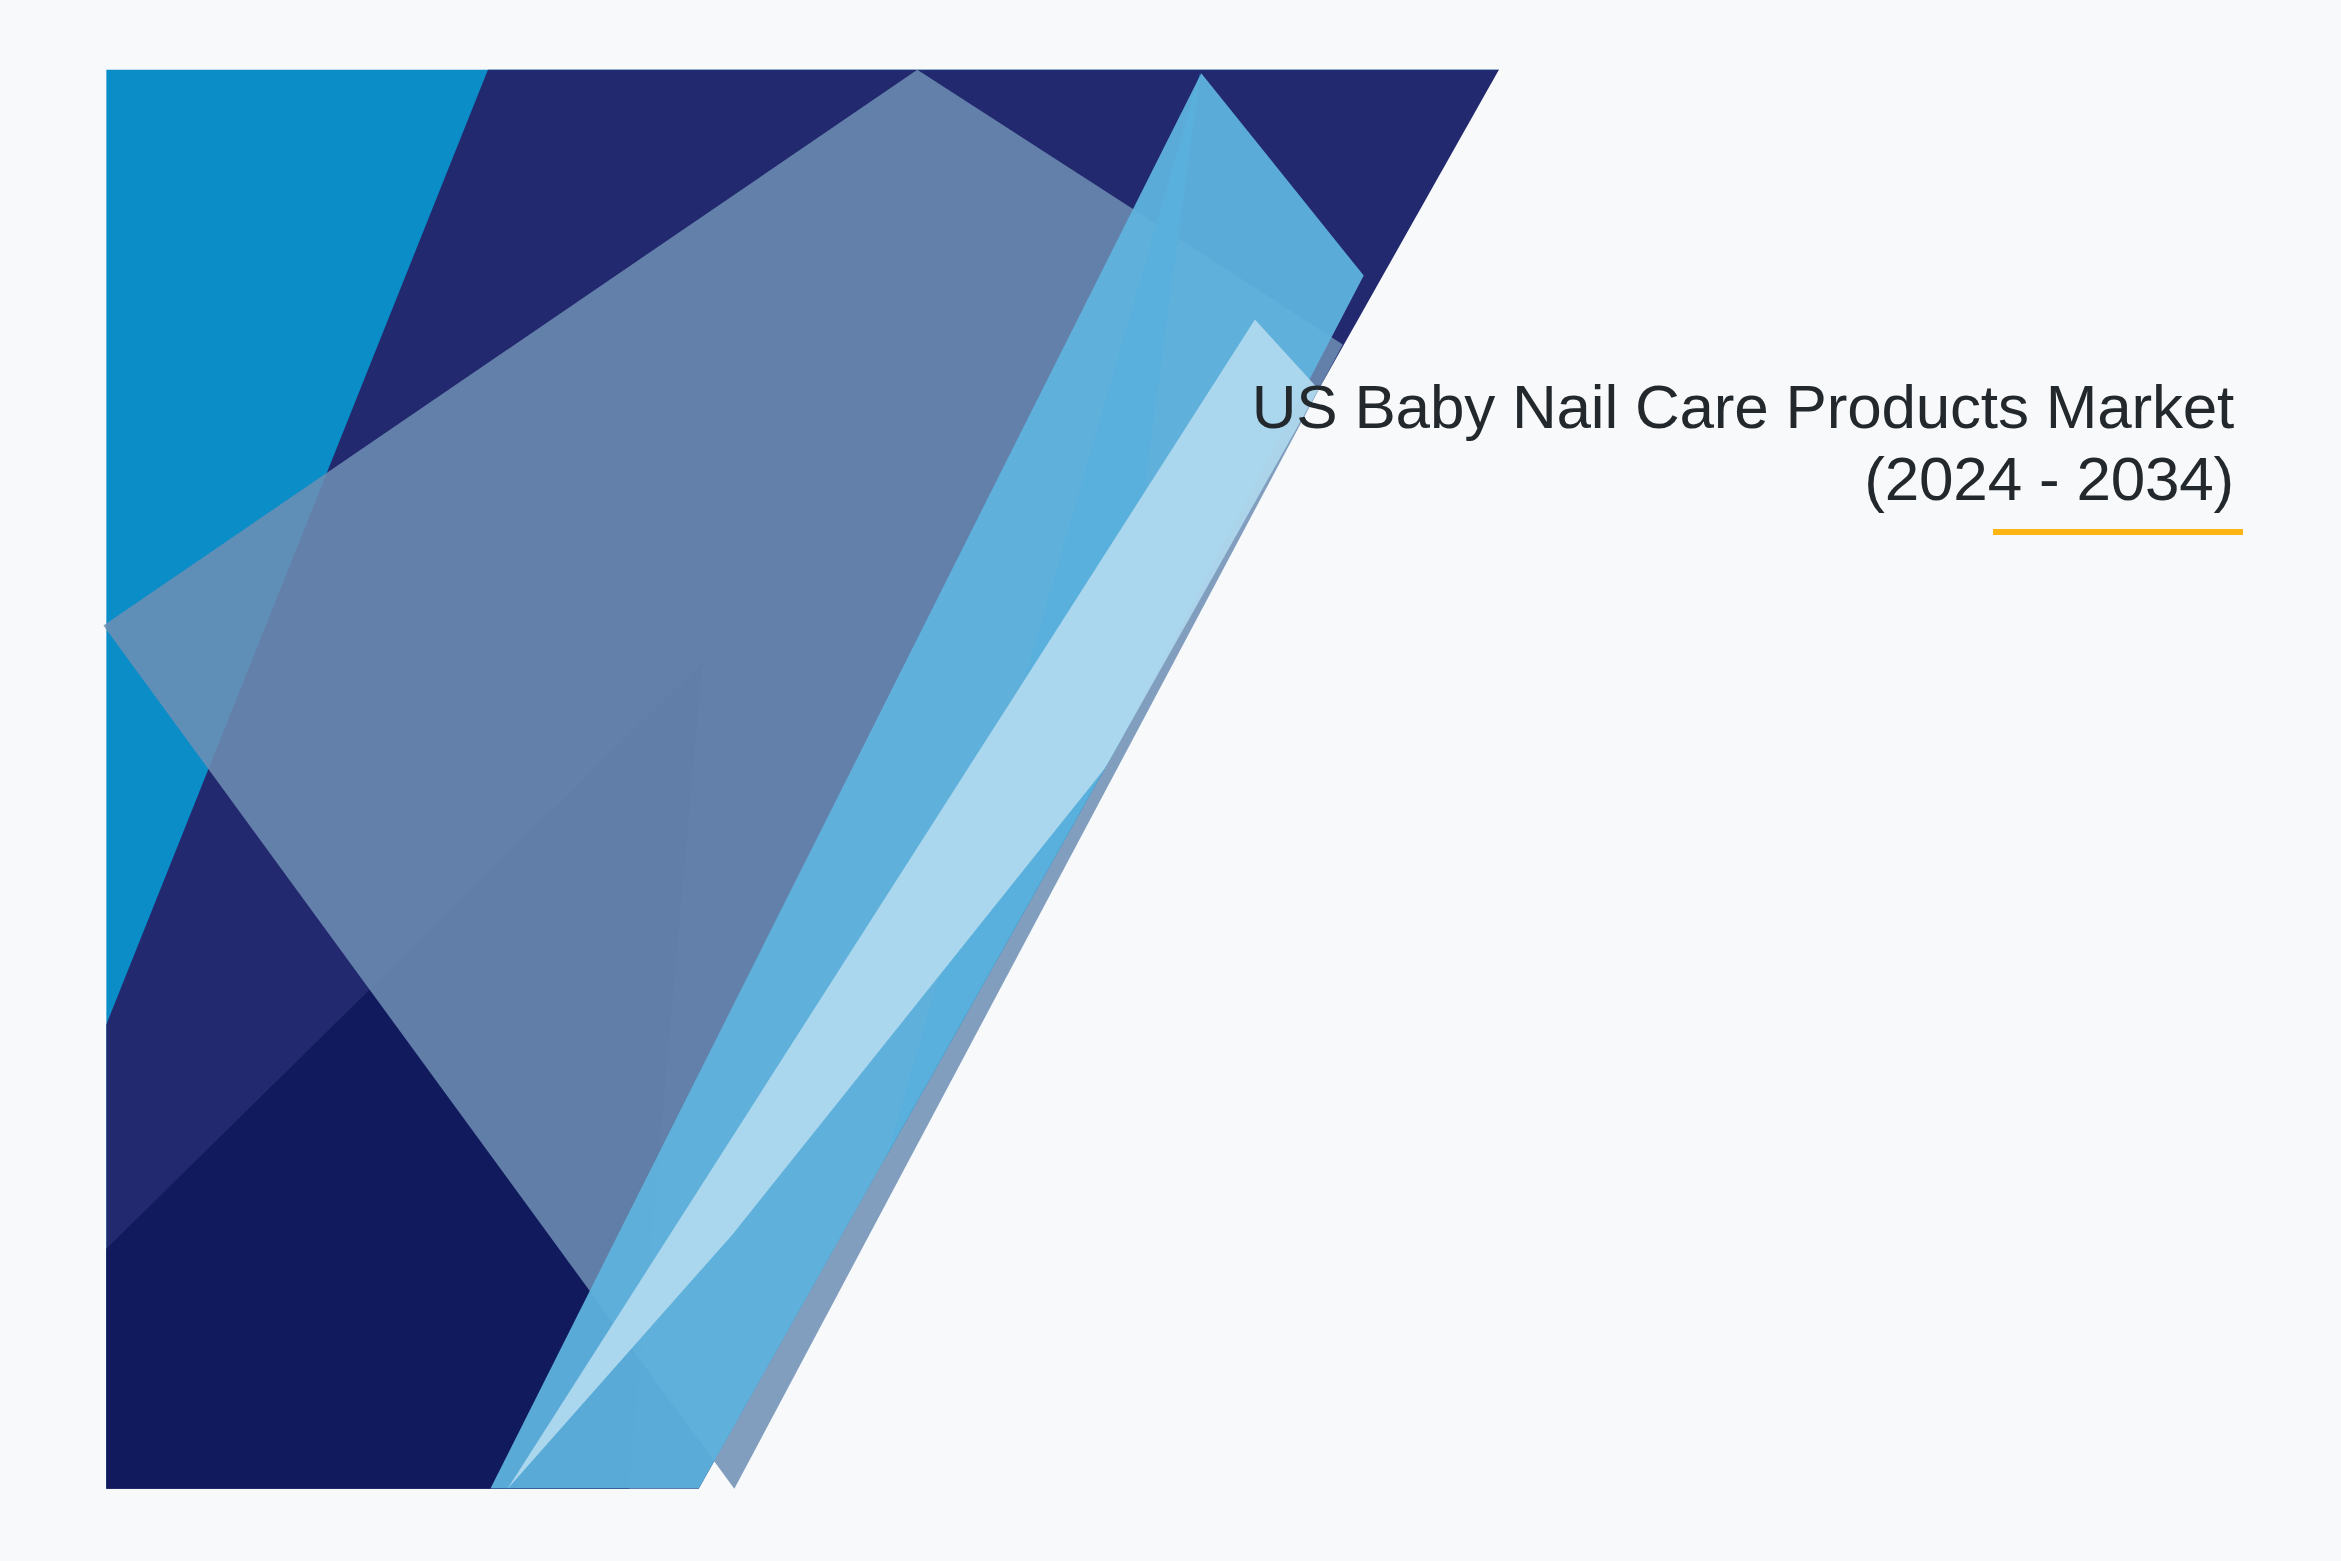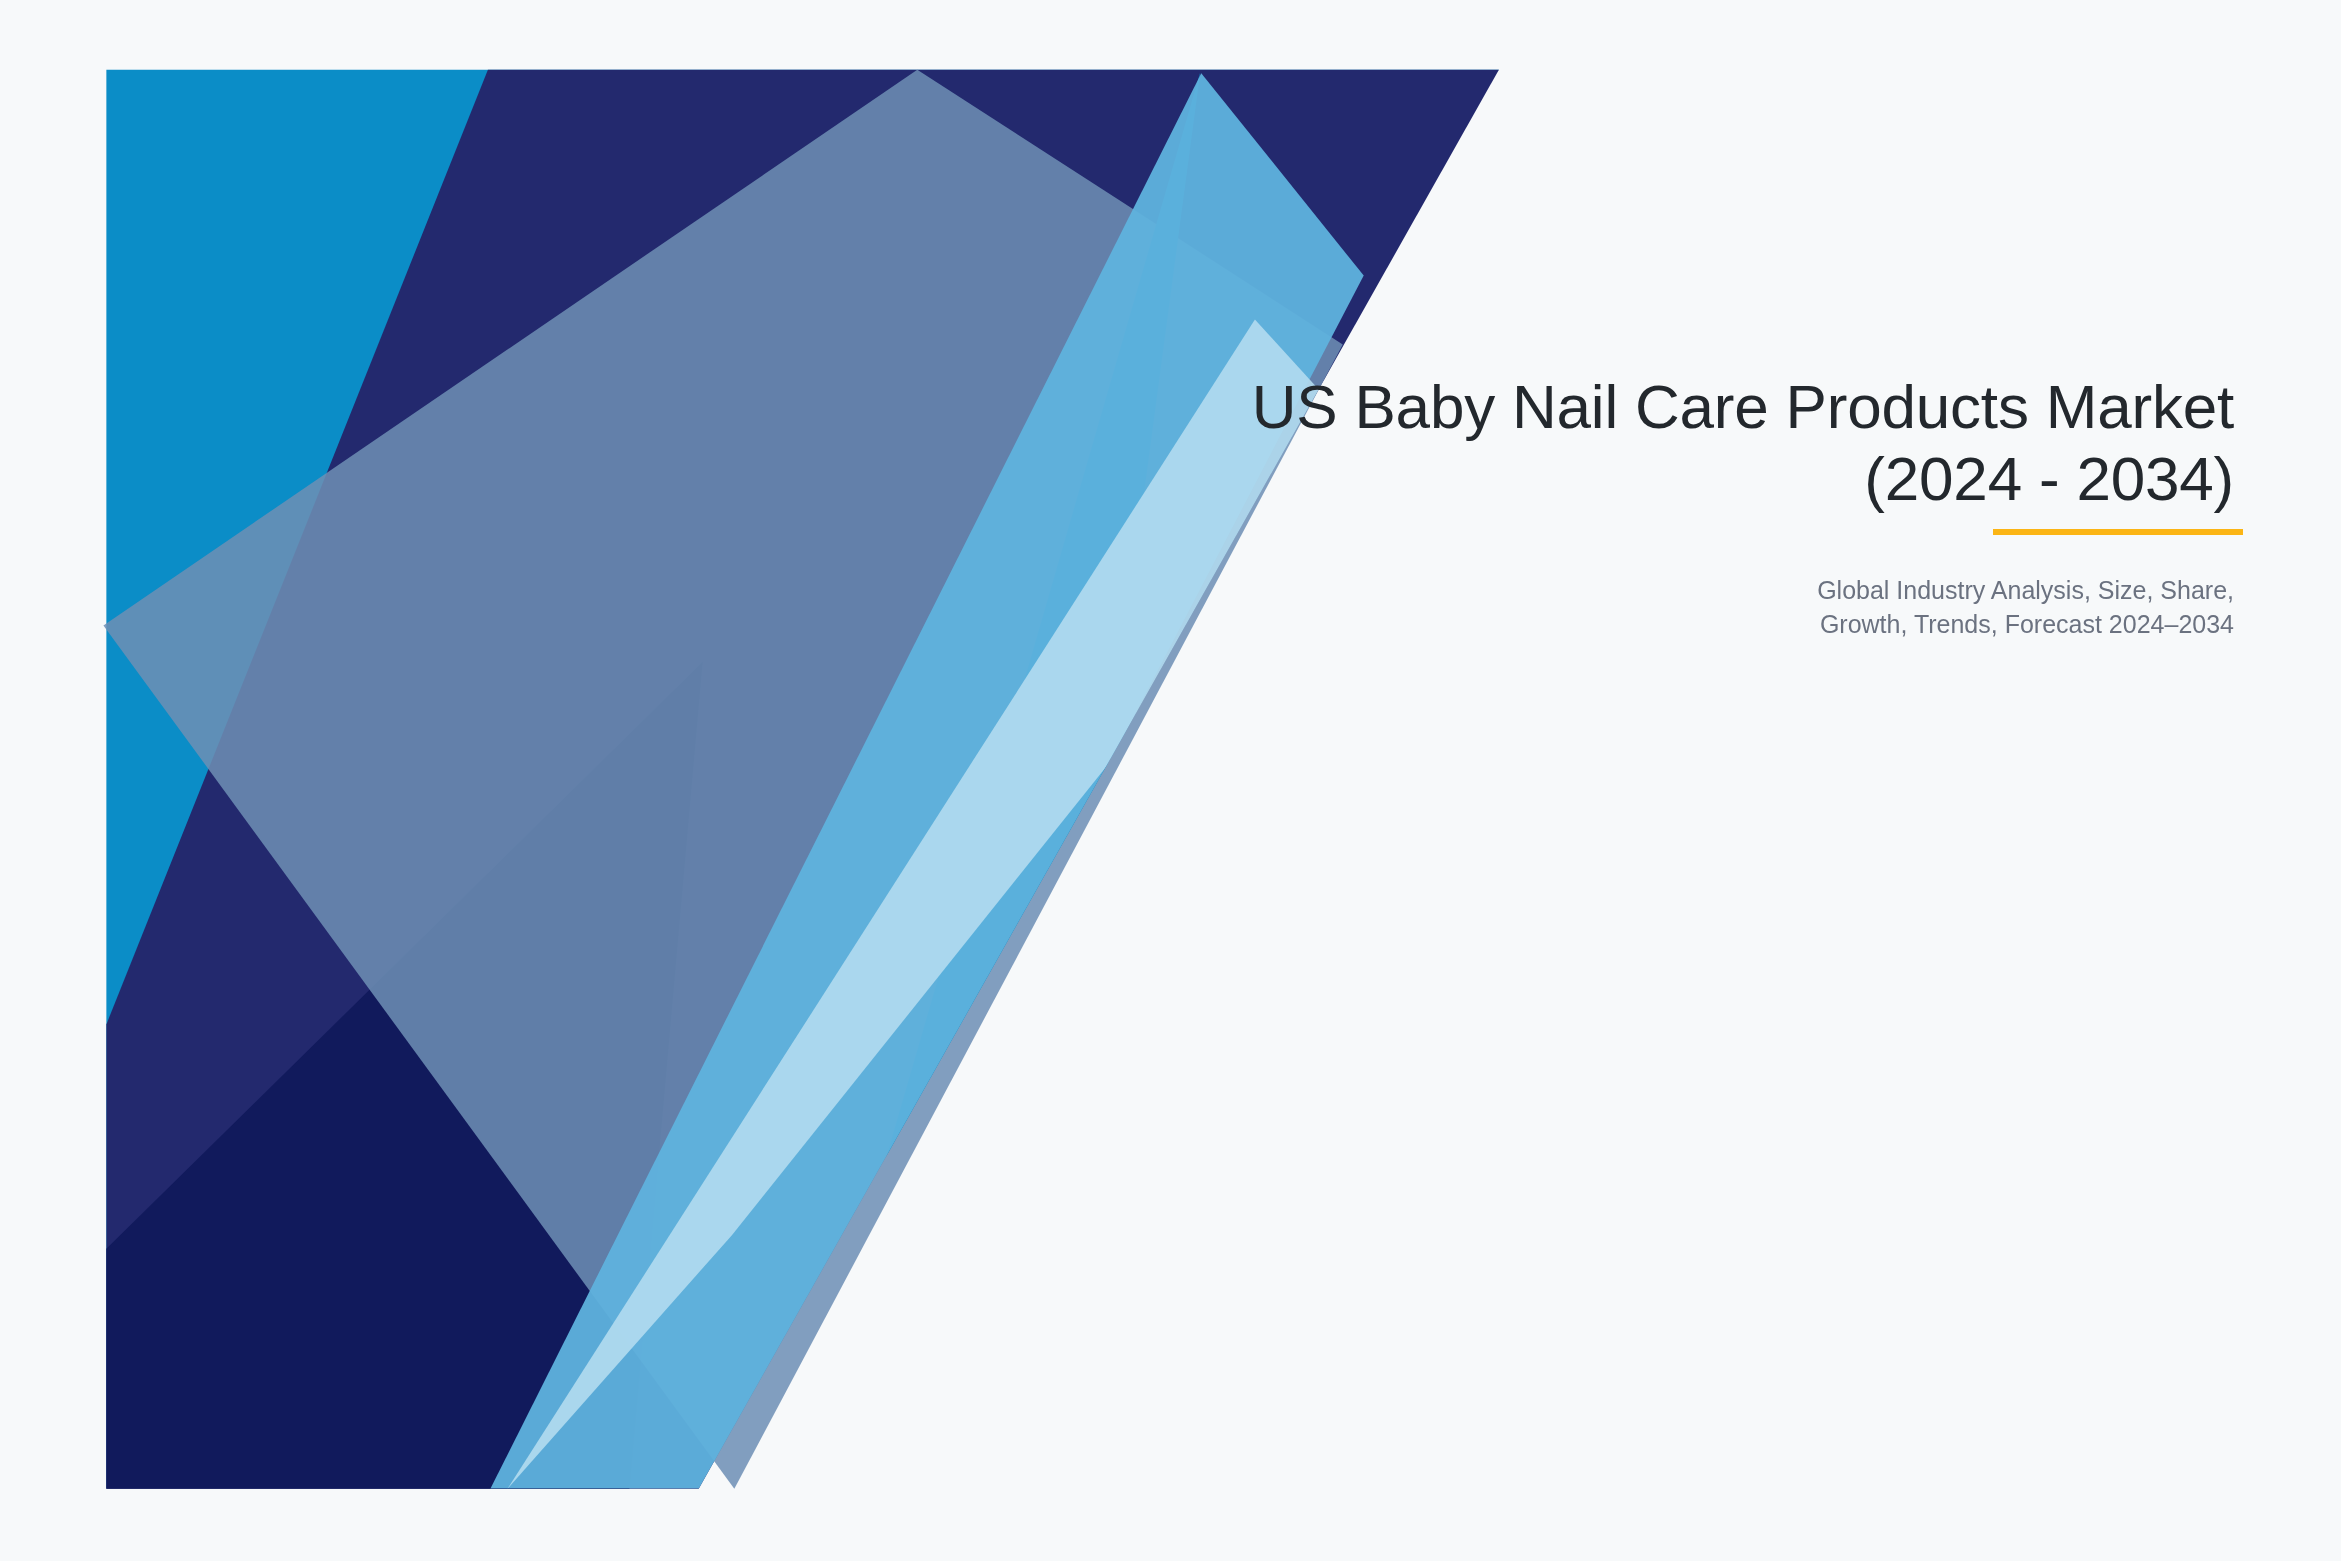--- a/index.html
+++ b/index.html
@@ -99,18 +99,16 @@
     <polygon points="2462,150 2795,565 1498,3052 1005,3052" fill="#5fb2dd" opacity="0.95" clip-path="url(#panel-clip)"></polygon>
 
     <polygon points="2572,655 2800,905 1500,2532 1040,3052" fill="#b3dcf0" opacity="0.9" clip-path="url(#panel-clip)"></polygon>
   </svg>
 
   <div id="title-underline"></div>
 
   <div id="text-block">
     <h1 id="title">US Baby Nail Care Products Market
 (2024 - 2034)</h1>
-    <p id="subtitle">Global Industry Analysis, Size, Share,
-Growth, Trends, Forecast 2024–2034</p>
   </div>
 
 </div>
 
 
 </body></html>

